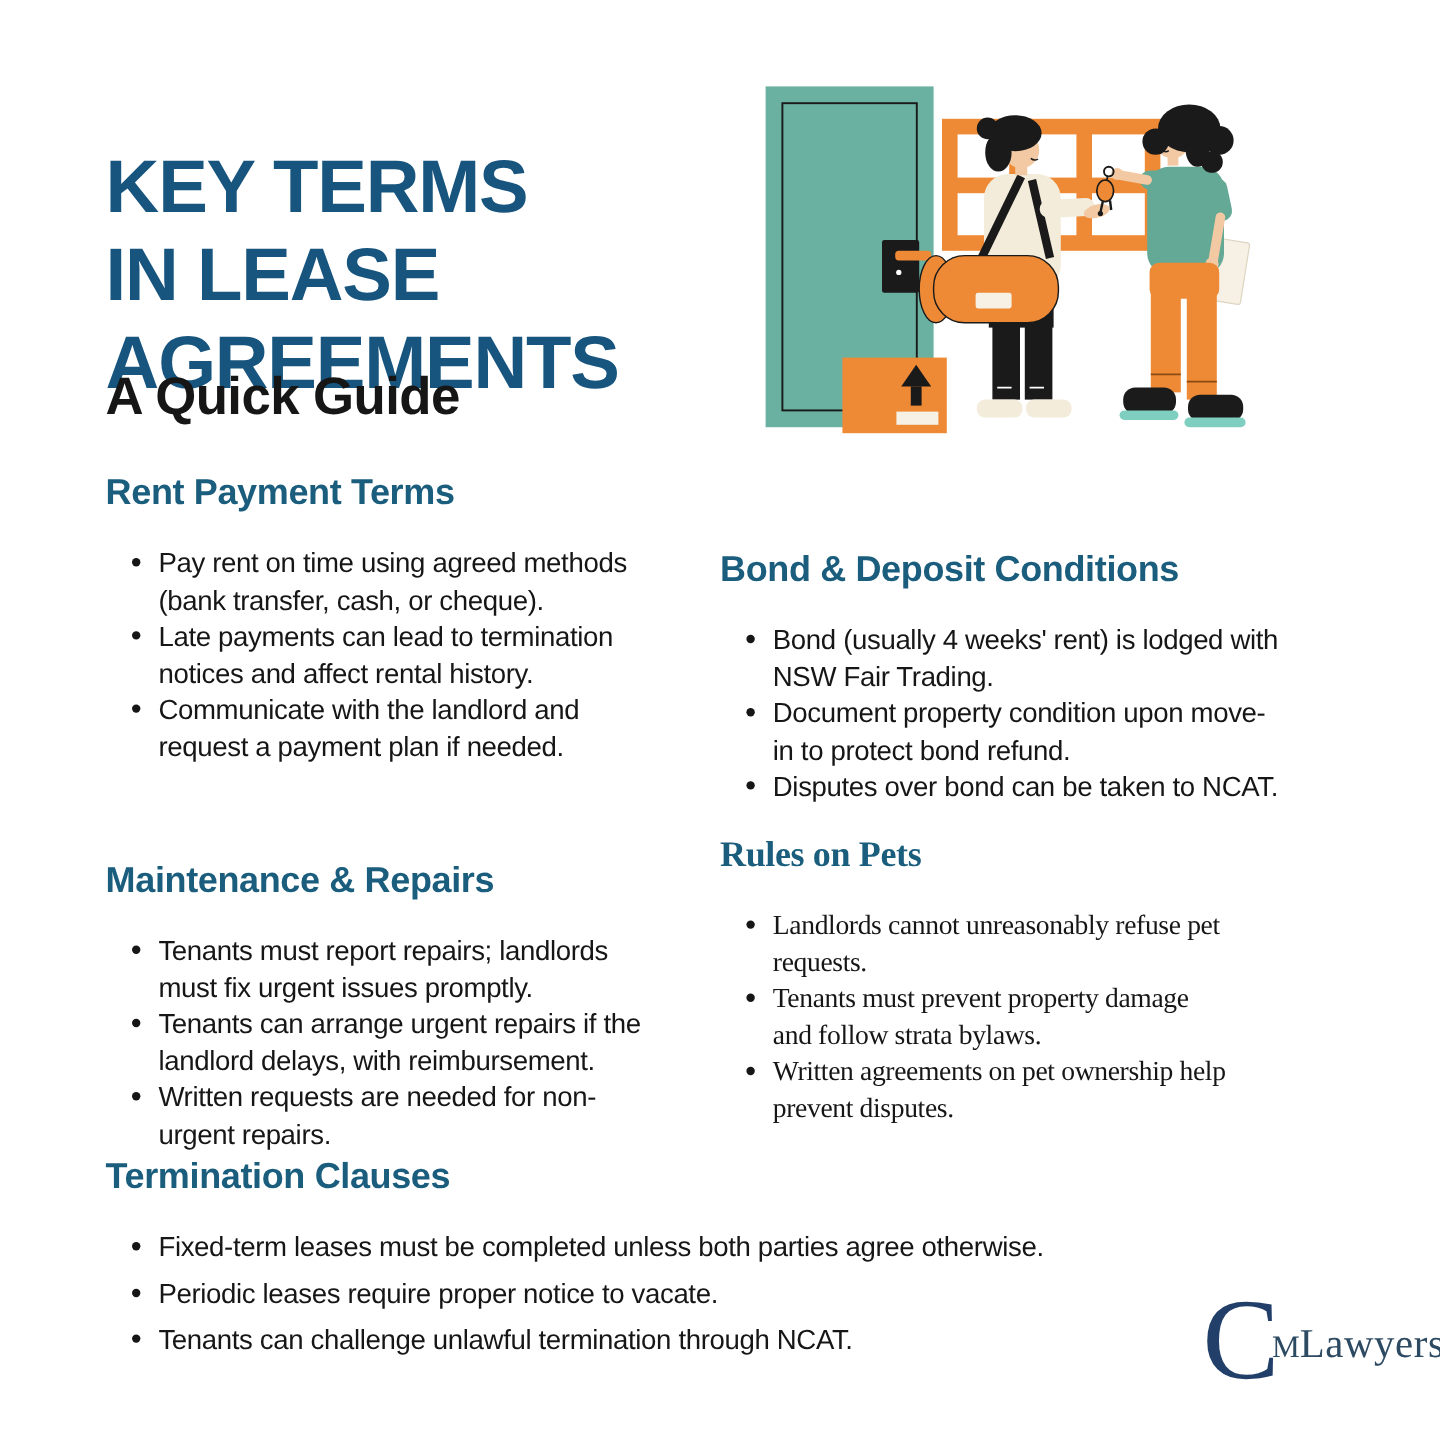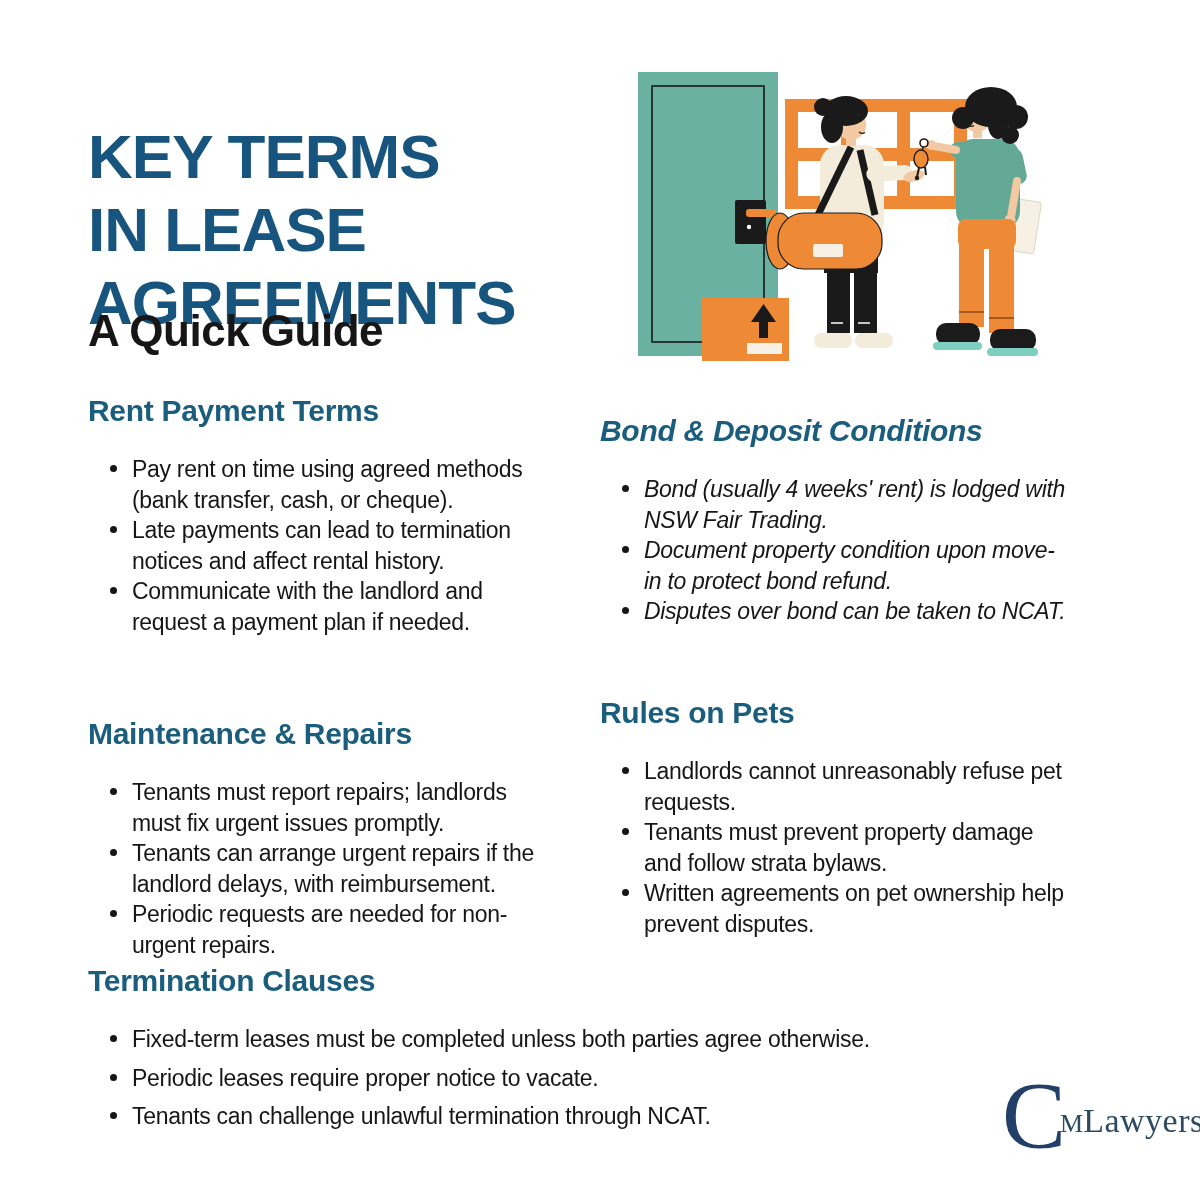--- a/index.html
+++ b/index.html
@@ -36,23 +36,23 @@
   }
   .section li{
     position:relative;padding-left:44px;white-space:pre-line;
   }
   .section li::before{
     content:"";position:absolute;left:22px;top:11px;
     width:7px;height:7px;border-radius:50%;
     background:var(--text-color,#161616);
   }
   #sec-rent{left:88px;top:392px;width:520px;}
-  #sec-bond{left:600px;top:412px;width:540px;font-style:italic;}
+  #sec-bond{left:600px;top:456px;width:540px;}
   #sec-maintenance{left:88px;top:703px;width:520px;margin-top:12px;}
-  #sec-pets{left:600px;top:694px;width:540px;}
+  #sec-pets{left:600px;top:694px;width:540px;font-family:Liberation Serif, serif;}
   #sec-termination{left:88px;top:962px;width:1040px;}
   #sec-termination li{margin-bottom:8px;}
   .logo{
     position:absolute;left:1002px;top:1074px;width:190px;height:95px;
     font-family:"Liberation Serif", serif;
     color:var(--logo-navy,#223f6a);
   }
   .logo-c{
     position:absolute;left:0;top:-6px;
     font-size:96px;line-height:1;
@@ -184,21 +184,21 @@
   </ul>
 </section>
 
 <section class="section" id="sec-maintenance">
   <h2>Maintenance &amp; Repairs</h2>
   <ul>
     <li>Tenants must report repairs; landlords
 must fix urgent issues promptly.</li>
     <li>Tenants can arrange urgent repairs if the
 landlord delays, with reimbursement.</li>
-    <li>Periodic requests are needed for non-
+    <li>Written requests are needed for non-
 urgent repairs.</li>
   </ul>
 </section>
 
 <section class="section" id="sec-pets">
   <h2>Rules on Pets</h2>
   <ul>
     <li>Landlords cannot unreasonably refuse pet
 requests.</li>
     <li>Tenants must prevent property damage

